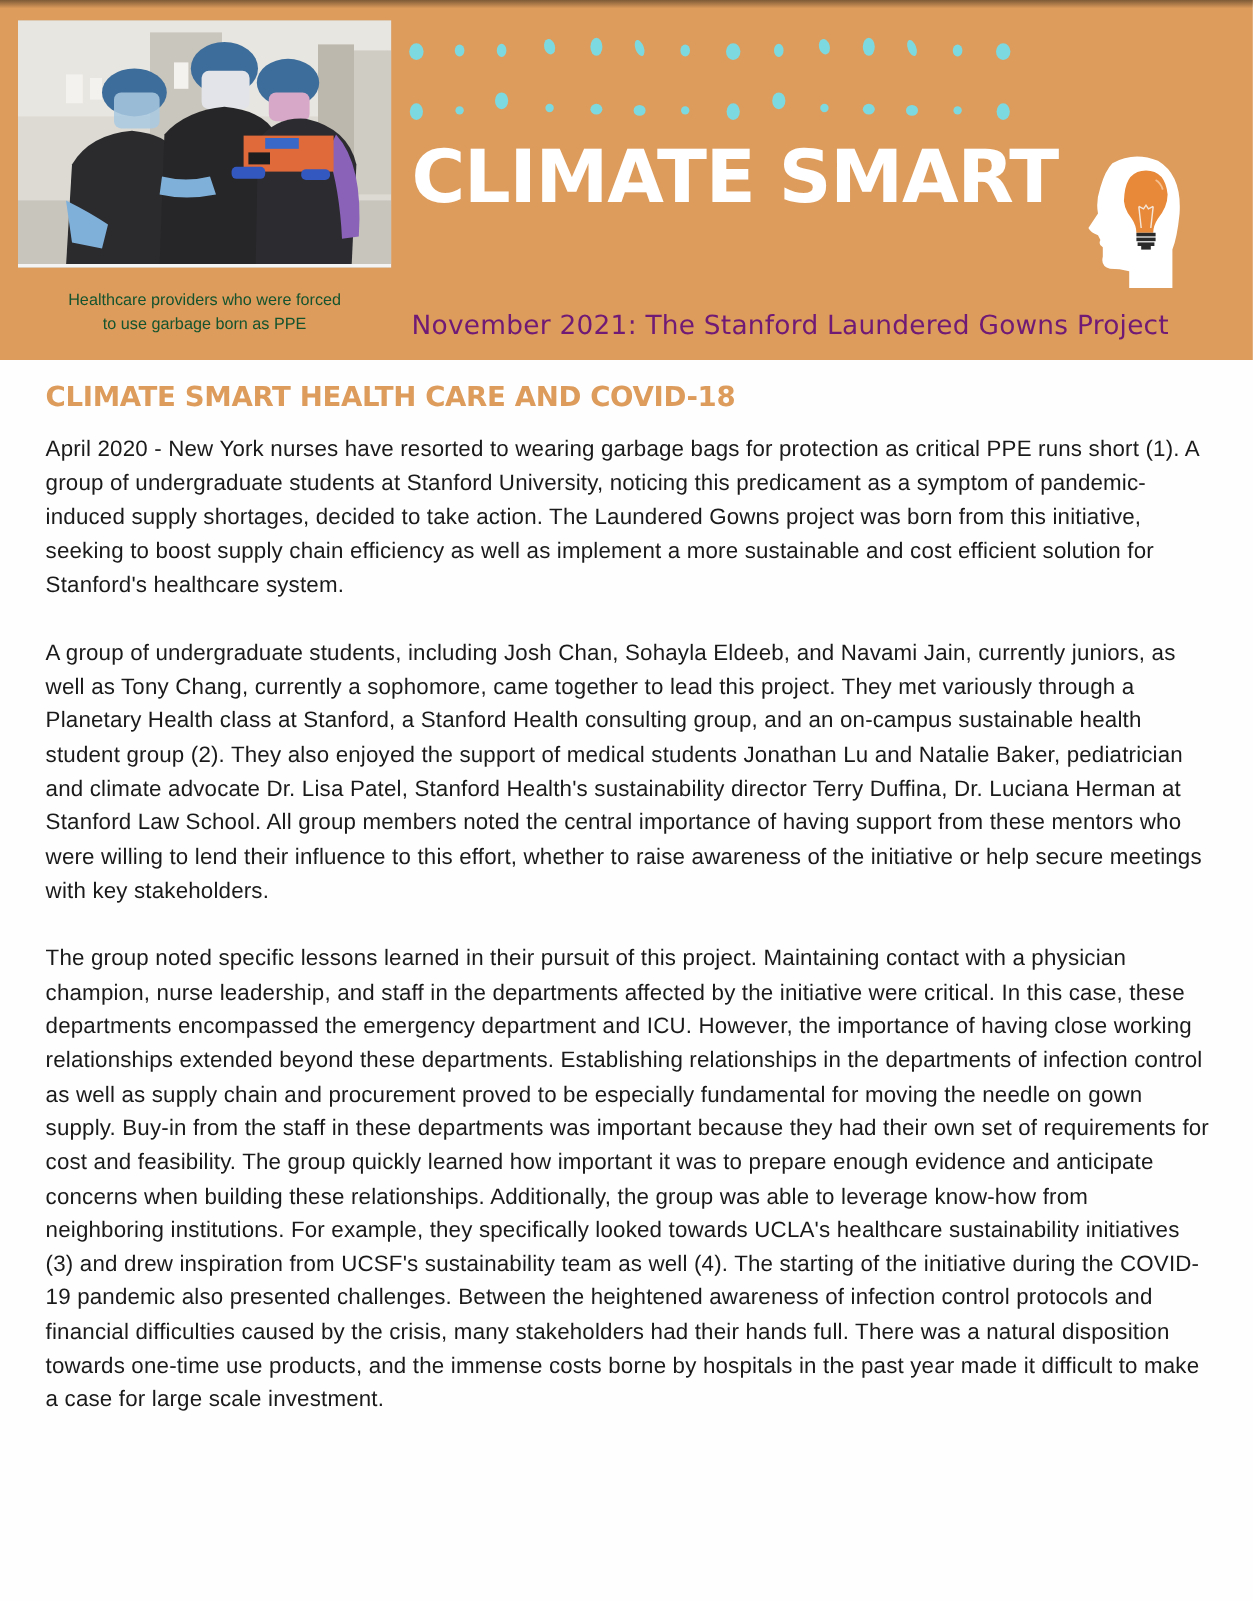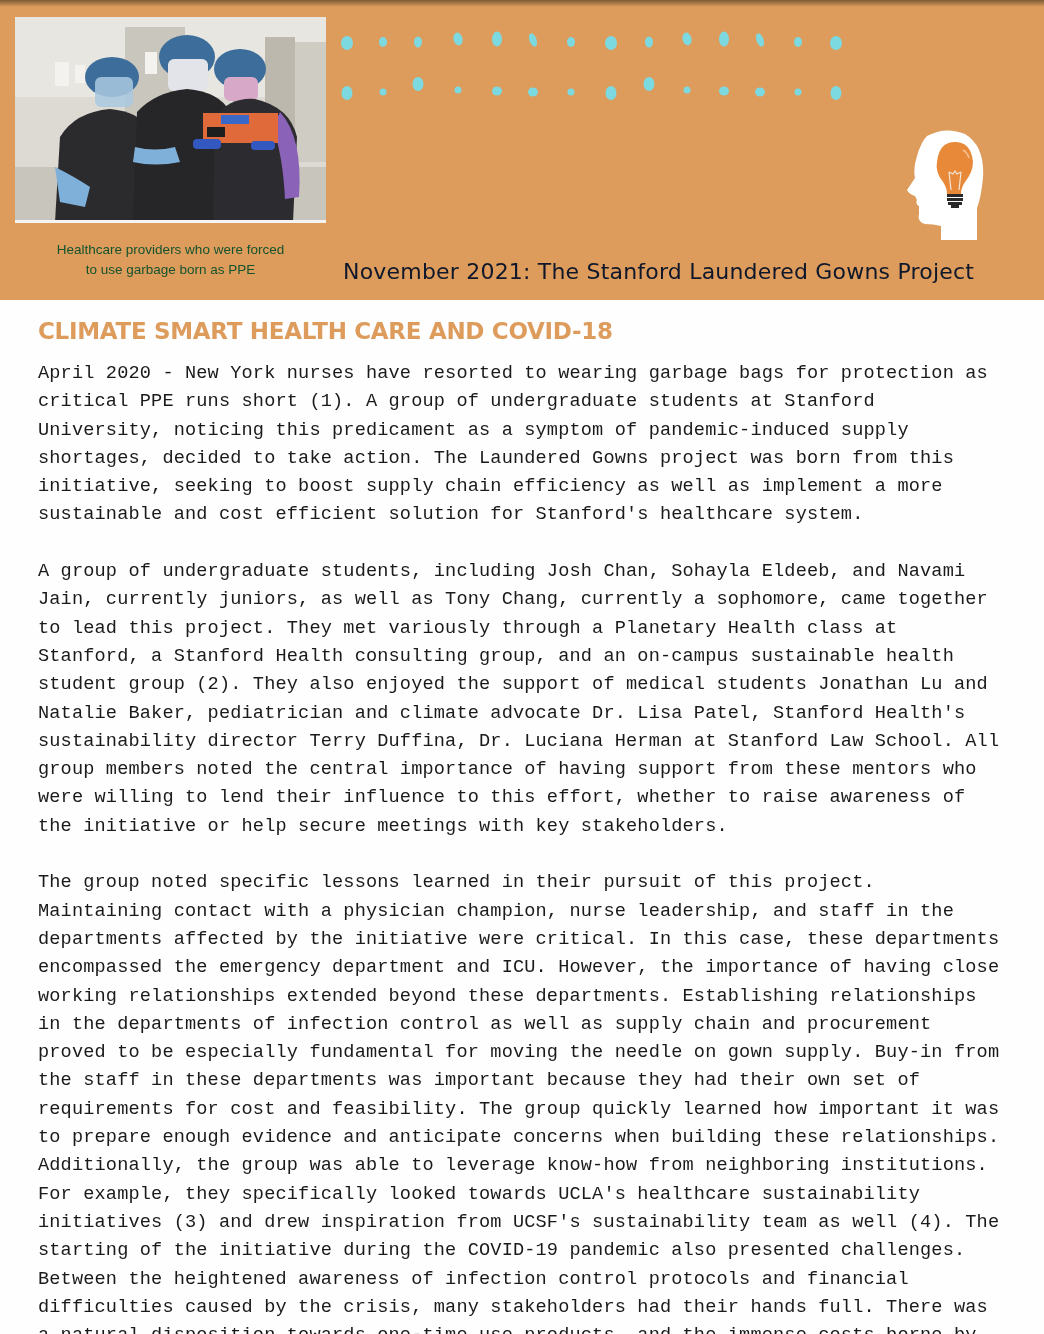--- a/index.html
+++ b/index.html
@@ -30,35 +30,35 @@
   .dots { position: absolute; left: 330px; top: 0; width: 714px; height: 110px; }
   .title {
     position: absolute; left: 343px; top: 117px;
     font-family: "DejaVu Sans", sans-serif; font-weight: bold;
     color: #ffffff; font-size: 61px; line-height: 62px; letter-spacing: -1px;
     margin: 0;
   }
   .head-icon { position: absolute; left: 905px; top: 128px; width: 80px; height: 112px; }
   .subtitle {
     position: absolute; left: 343px; top: 259px;
-    font-size: 22px; color: #0f172a; letter-spacing: 0.2px;
+    font-size: 22px; color: #701a75; letter-spacing: 0.2px;
     font-family: "DejaVu Sans", sans-serif;
   }
   .section-heading {
     position: absolute; left: 38px; top: 318px; margin: 0;
     font-family: "DejaVu Sans", sans-serif; font-weight: bold;
     font-size: 23px; color: #dd9c5c; letter-spacing: -0.3px;
   }
   .article {
     position: absolute; left: 38px; top: 360px; width: 970px;
   }
   .article p {
     margin: 0 0 28.3px 0;
     font-size: 18.6px; line-height: 28.3px; color: #1a1a1a;
-    font-family: Liberation Mono, monospace;
+    font-family: Liberation Sans, sans-serif;
     letter-spacing: 0.15px;
   }
 </style>
 </head>
 <body>
 
 <div class="banner">
   <div class="banner-shadow"></div>
 
   <div class="photo" title="Three healthcare providers in face shields and masks wearing black garbage bags as gowns, holding a box of Hefty bags">
@@ -129,20 +129,21 @@
       <ellipse cx="319" cy="84" rx="5.5" ry="7"></ellipse>
       <ellipse cx="357" cy="90" rx="3.5" ry="3.5"></ellipse>
       <ellipse cx="394" cy="91" rx="5" ry="4.5"></ellipse>
       <ellipse cx="430" cy="92" rx="5" ry="4.5"></ellipse>
       <ellipse cx="468" cy="92" rx="3.5" ry="3.5"></ellipse>
       <ellipse cx="506" cy="93" rx="5.5" ry="7"></ellipse>
     </g>
   </svg>
 
   <h1 class="title">
+    <div>CLIMATE SMART</div>
   </h1>
 
   <svg class="head-icon" viewBox="0 0 80 112" xmlns="http://www.w3.org/2000/svg">
     <path d="M22 8 Q40 -2 60 6 Q80 18 78 50 Q76 70 72 80 L72 112 L36 112 L36 98 Q28 96 20 96 Q12 94 14 86 L14 78 Q10 76 12 72 L10 68 Q4 66 2 62 L10 50 Q8 40 12 28 Q16 14 22 8 Z" fill="#ffffff"></path>
     <path d="M50 14 Q66 14 68 34 Q68 44 60 54 Q56 60 56 66 L42 66 Q42 60 38 54 Q30 44 32 34 Q34 14 50 14 Z" fill="#e8893a"></path>
     <path d="M58 22 Q62 24 64 30" stroke="#f6c090" stroke-width="1.5" fill="none"></path>
     <path d="M44 44 L46 62 M56 44 L54 62 M44 44 L48 46 L50 43 L52 46 L56 44" stroke="#f4e6d8" stroke-width="1.2" fill="none"></path>
     <rect x="42" y="66" width="16" height="3" fill="#2a2a2a"></rect>
     <rect x="42" y="70" width="16" height="3" fill="#2a2a2a"></rect>
     <rect x="43" y="74" width="14" height="3" fill="#2a2a2a"></rect>

